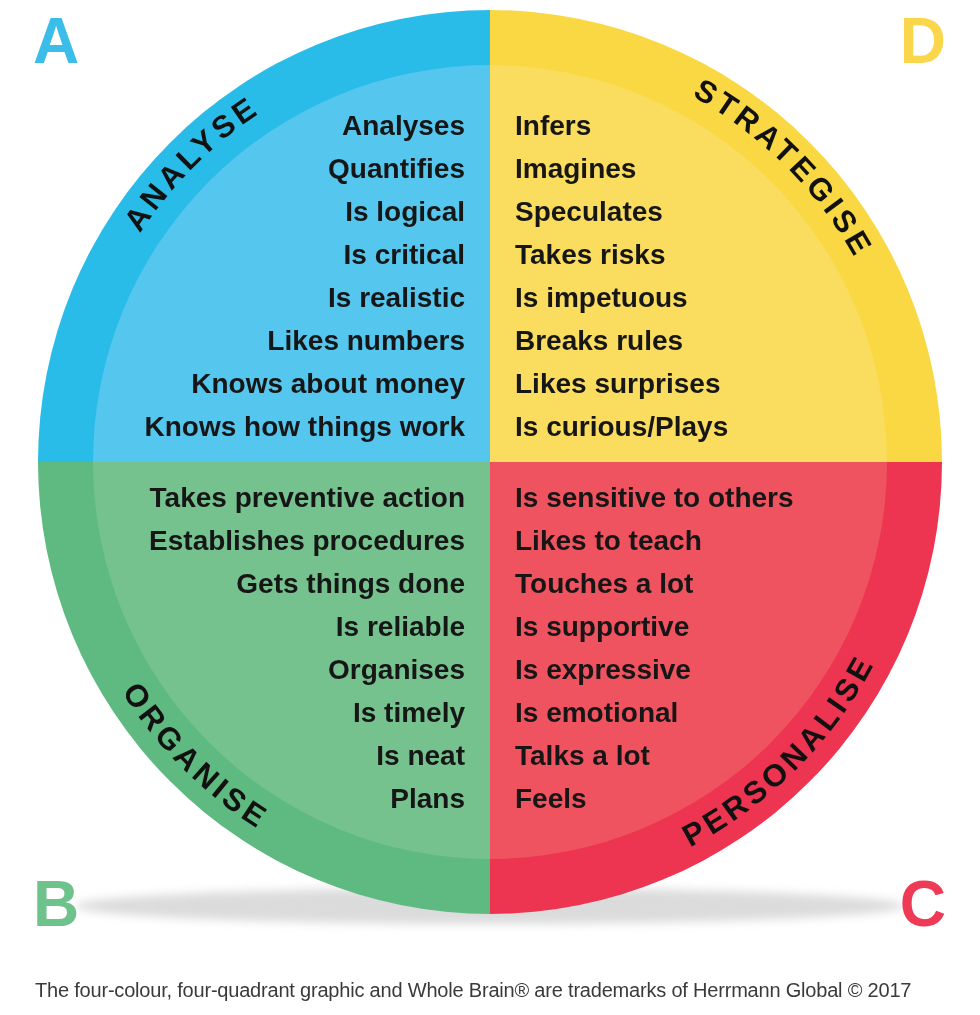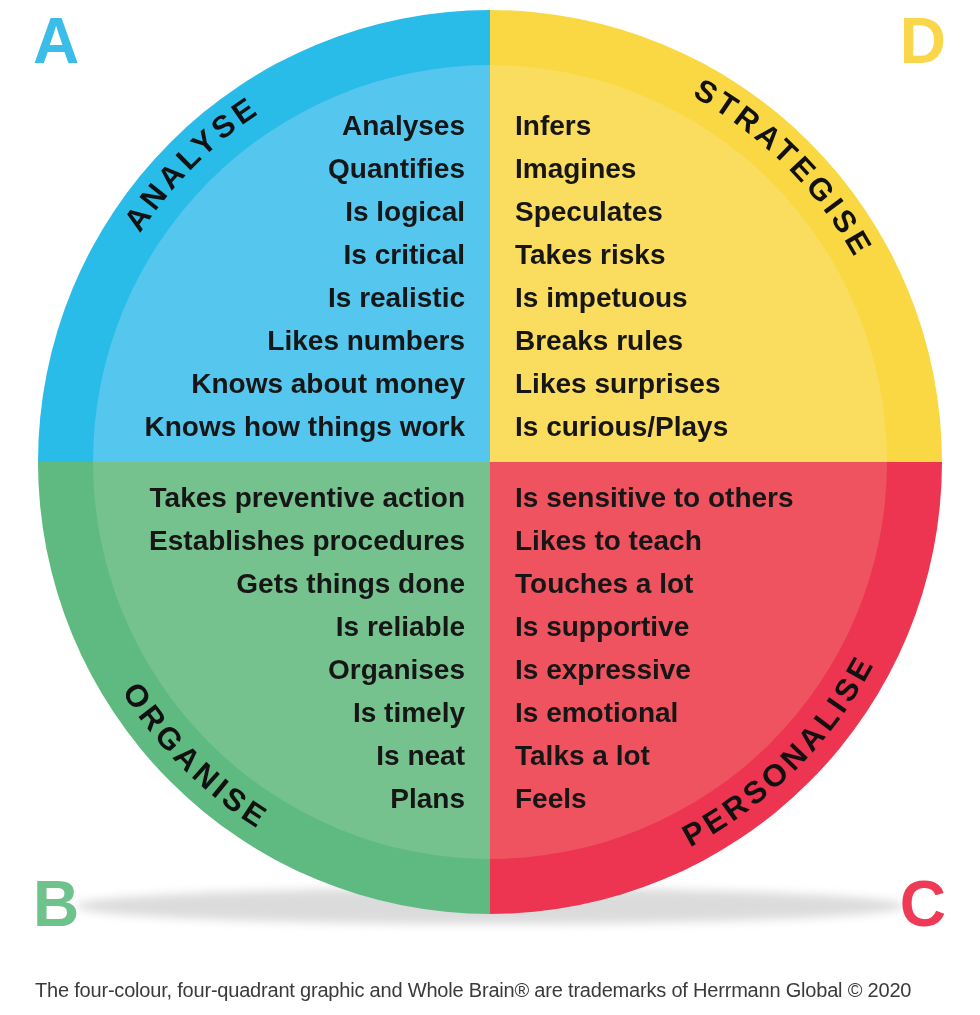--- a/index.html
+++ b/index.html
@@ -132,15 +132,15 @@
       <text class="trait" x="515" y="808">Feels</text>
     </g>
 
     <text class="corner-letter" x="33" y="63" text-anchor="start" fill="#3bbdea">A</text>
     <text class="corner-letter" x="946" y="63" text-anchor="end" fill="#f9d64a">D</text>
     <text class="corner-letter" x="33" y="926" text-anchor="start" fill="#6ec28c">B</text>
     <text class="corner-letter" x="946" y="926" text-anchor="end" fill="#ee3a55">C</text>
   </svg>
 
   
-  <div class="footer-note">The four-colour, four-quadrant graphic and Whole Brain® are trademarks of Herrmann Global © 2020</div>
+  <div class="footer-note">The four-colour, four-quadrant graphic and Whole Brain® are trademarks of Herrmann Global © 2017</div>
 
 </div>
 
 </body></html>

